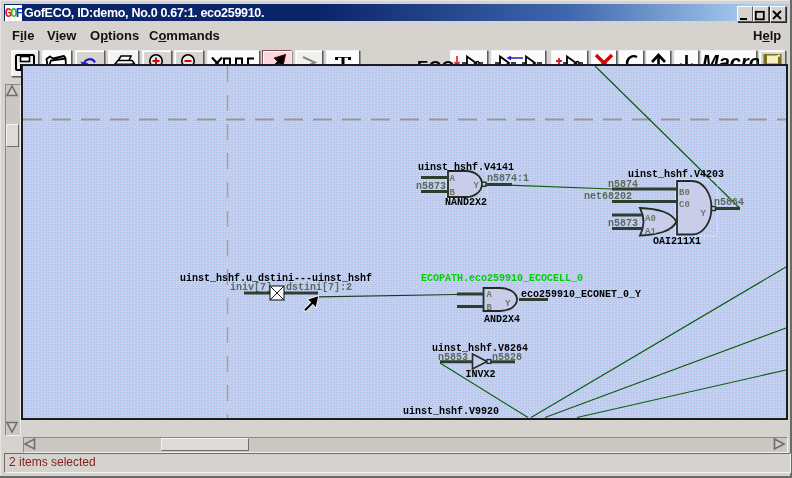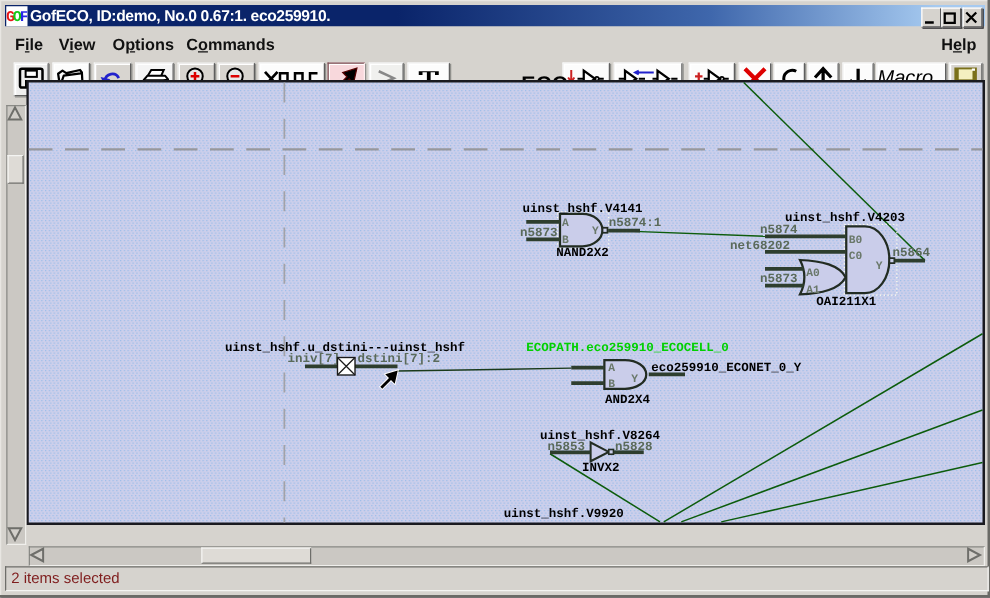--- a/index.html
+++ b/index.html
@@ -121,21 +121,21 @@
 <div class="abs tb" style="left:619px;width:23px;"><svg width="23" height="24" viewBox="0 0 23 24">
 <path d="M17,6 A6.8,6.8 0 1 0 17,18" fill="none" stroke="#000" stroke-width="2.4"></path>
 <path d="M13,16.5 L18.5,18.7 L13.8,21.8" fill="none" stroke="#000" stroke-width="1.5"></path>
     </svg></div>
 <div class="abs tb" style="left:646px;width:23px;"><svg width="23" height="24" viewBox="0 0 23 24">
 <path d="M11.5,20 V5 M5,11 L11.5,4 L18,11" fill="none" stroke="#000" stroke-width="2.6"></path>
     </svg></div>
 <div class="abs tb" style="left:674px;width:23px;"><svg width="23" height="24" viewBox="0 0 23 24">
 <path d="M11.5,4 V19 M5,13 L11.5,20 L18,13" fill="none" stroke="#000" stroke-width="2.6"></path>
     </svg></div>
-<div class="abs tb" style="left:701px;width:54px;font-style:italic;font-weight:normal;font-size:16px;text-align:left;line-height:23px;">Macro</div>
+<div class="abs tb" style="left:701px;width:54px;font-style:italic;font-weight:bold;font-size:20px;text-align:right;line-height:23px;">Macro</div>
 <div class="abs tb tbg" style="left:759px;width:25px;"><svg width="25" height="24" viewBox="0 0 25 24">
 <rect x="3.5" y="3" width="18" height="18" fill="#7a701a"></rect>
 <rect x="7" y="4.5" width="11" height="8" fill="#f4f0c0"></rect>
 <rect x="7.5" y="14" width="10" height="7" fill="#000"></rect>
 <rect x="14.5" y="15.5" width="3" height="5.5" fill="#f4f0c0"></rect>
 <rect x="17.5" y="3.8" width="2.5" height="1.8" fill="#fff"></rect>
     </svg></div>
 
 <div class="abs" style="left:403px;top:64px;width:9px;height:9px;background:#9c2040;border:1px solid;border-color:#c87888 #58101e #58101e #c87888;"></div>
 <div class="abs" style="left:417px;top:58px;font-size:17px;font-weight:bold;letter-spacing:0.4px;">ECO</div>

